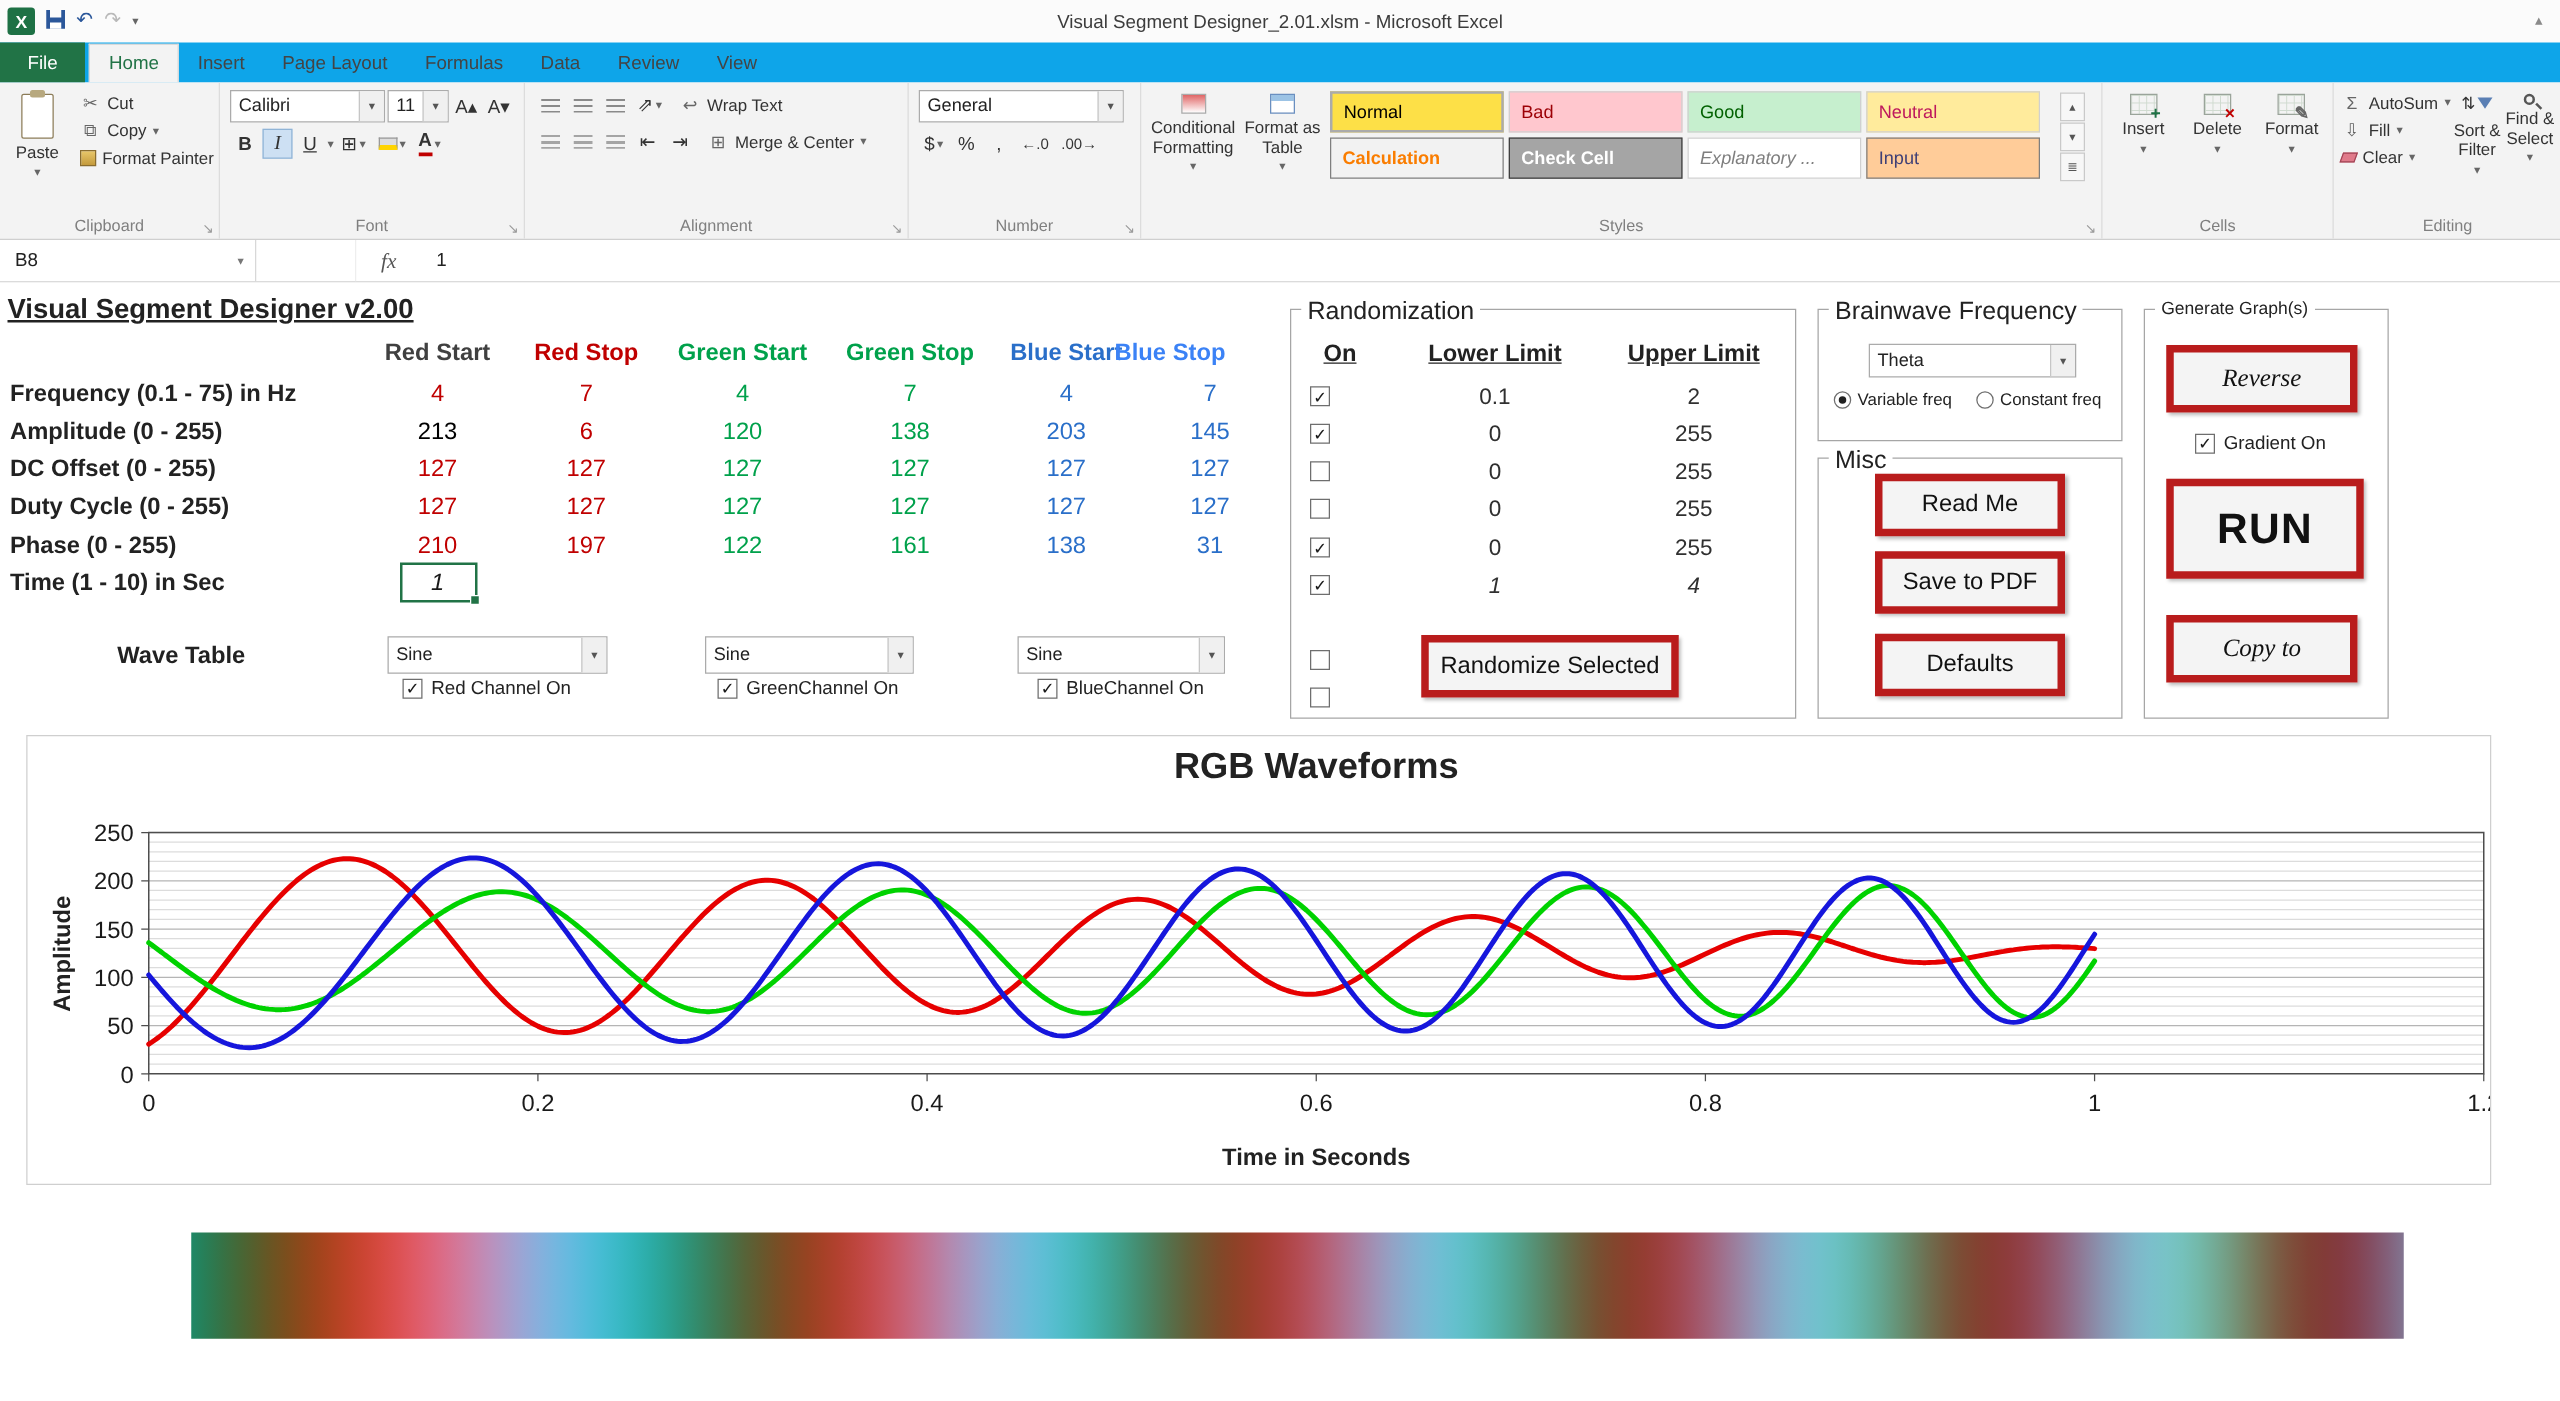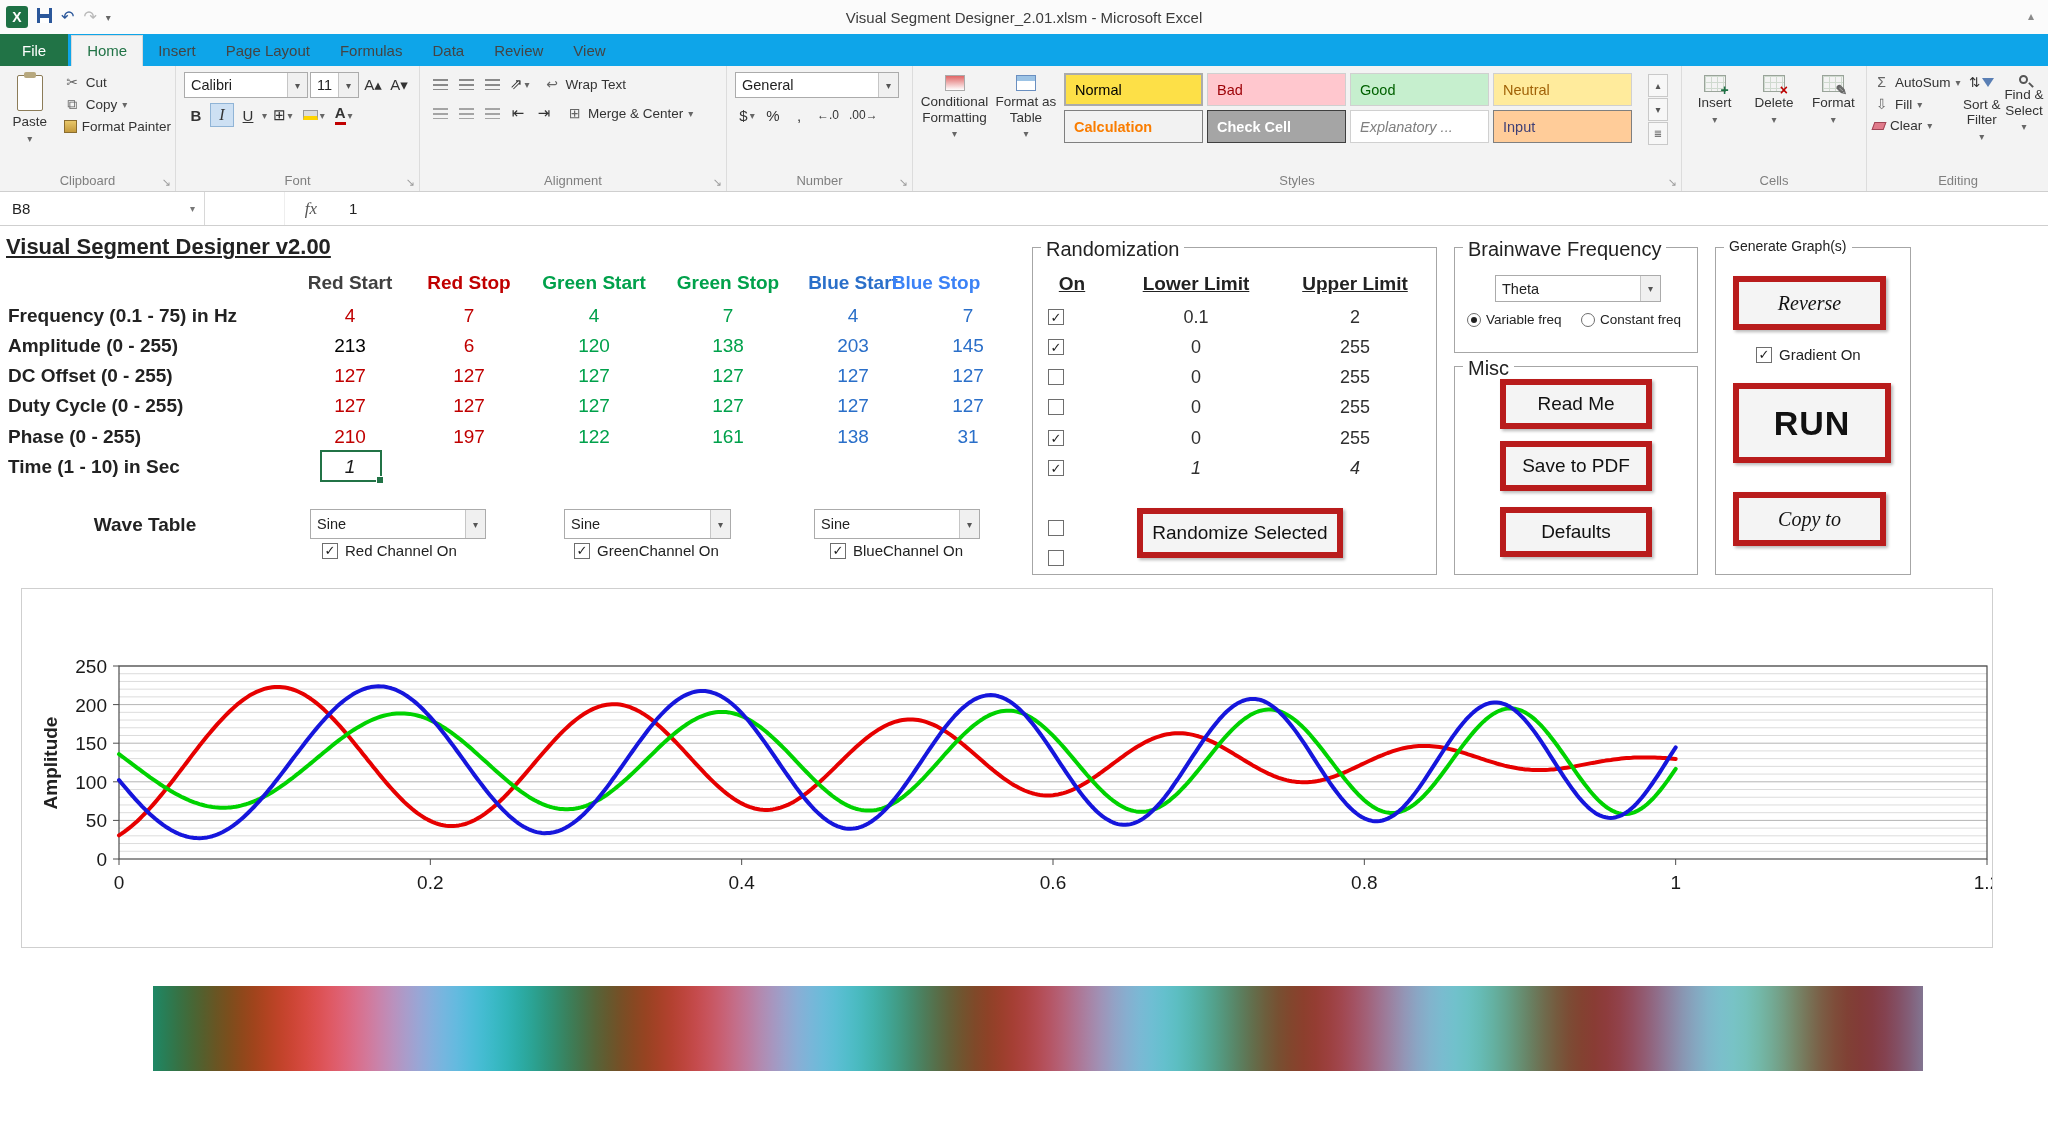--- a/index.html
+++ b/index.html
@@ -282,21 +282,21 @@
       </div>
       <div class="bigbtn" style="width:68px">
         <span class="ftico"></span>
         <span>Format as Table</span>
         <span class="caret">▾</span>
       </div>
       <div class="gallery" id="gallery">
           <div class="chip sel" style="background: #fde047; color: rgb(0, 0, 0); border-color: rgb(171, 171, 171);">Normal</div>
           <div class="chip" style="background: rgb(255, 199, 206); color: rgb(156, 0, 6);">Bad</div>
           <div class="chip" style="background: rgb(198, 239, 206); color: rgb(0, 97, 0);">Good</div>
-          <div class="chip" style="background: rgb(255, 235, 156); color: #a16207;">Neutral</div>
+          <div class="chip" style="background: rgb(255, 235, 156); color: #be185d;">Neutral</div>
           <div class="chip" style="background: rgb(242, 242, 242); color: rgb(250, 125, 0); border-color: rgb(127, 127, 127); font-weight: bold;">Calculation</div>
           <div class="chip" style="background: rgb(165, 165, 165); color: rgb(255, 255, 255); border-color: rgb(63, 63, 63); font-weight: bold;">Check Cell</div>
           <div class="chip" style="background: rgb(255, 255, 255); color: rgb(127, 127, 127); font-style: italic;">Explanatory ...</div>
           <div class="chip" style="background: rgb(255, 204, 153); color: rgb(63, 63, 118); border-color: rgb(127, 127, 127);">Input</div>
         </div>
       <div class="scrollcol">
         <span class="scbtn">▴</span>
         <span class="scbtn">▾</span>
         <span class="scbtn">≣</span>
       </div>
@@ -518,20 +518,21 @@
     <button class="xbtn it" style="left:17px;top:28px;width:153px;height:54px">Reverse</button>
     <div class="gcb" style="left:40px;top:98px">
       <span class="cb" id="grad-cb">✓</span>
       <span>Gradient On</span>
     </div>
     <button class="xbtn runbtn" style="left:17px;top:135px;width:158px;height:80px">RUN</button>
     <button class="xbtn it" style="left:17px;top:244px;width:153px;height:54px">Copy to</button>
   </div>
 
   <div class="chart">
+    <div class="ctitle">RGB Waveforms</div>
     <svg id="chart-svg" width="1970" height="358" viewBox="0 0 1970 358">
         <line x1="97" x2="1965" y1="262.28" y2="262.28" stroke="#dcdcdc" stroke-width="1"></line>
         <line x1="97" x2="1965" y1="254.56" y2="254.56" stroke="#dcdcdc" stroke-width="1"></line>
         <line x1="97" x2="1965" y1="246.84" y2="246.84" stroke="#dcdcdc" stroke-width="1"></line>
         <line x1="97" x2="1965" y1="239.12" y2="239.12" stroke="#dcdcdc" stroke-width="1"></line>
         <line x1="97" x2="1965" y1="223.68" y2="223.68" stroke="#dcdcdc" stroke-width="1"></line>
         <line x1="97" x2="1965" y1="215.95999999999998" y2="215.95999999999998" stroke="#dcdcdc" stroke-width="1"></line>
         <line x1="97" x2="1965" y1="208.24" y2="208.24" stroke="#dcdcdc" stroke-width="1"></line>
         <line x1="97" x2="1965" y1="200.51999999999998" y2="200.51999999999998" stroke="#dcdcdc" stroke-width="1"></line>
         <line x1="97" x2="1965" y1="185.07999999999998" y2="185.07999999999998" stroke="#dcdcdc" stroke-width="1"></line>
@@ -575,17 +576,18 @@
         <line x1="91" x2="97" y1="154.2" y2="154.2" stroke="#4d4d4d"></line>
         <text x="85" y="161.2" text-anchor="end" font-size="19" fill="#1a1a1a" font-family="Liberation Sans, sans-serif">150</text>
         <line x1="91" x2="97" y1="115.6" y2="115.6" stroke="#4d4d4d"></line>
         <text x="85" y="122.6" text-anchor="end" font-size="19" fill="#1a1a1a" font-family="Liberation Sans, sans-serif">200</text>
         <line x1="91" x2="97" y1="77" y2="77" stroke="#4d4d4d"></line>
         <text x="85" y="84" text-anchor="end" font-size="19" fill="#1a1a1a" font-family="Liberation Sans, sans-serif">250</text>
         <polyline points="97.0,246.3 99.6,244.6 102.2,242.8 104.8,240.9 107.4,238.9 110.0,236.8 112.6,234.5 115.2,232.2 117.8,229.7 120.3,227.2 122.9,224.5 125.5,221.8 128.1,219.0 130.7,216.1 133.3,213.1 135.9,210.0 138.5,206.9 141.1,203.8 143.7,200.6 146.3,197.3 148.9,194.0 151.5,190.7 154.1,187.3 156.7,183.9 159.3,180.5 161.9,177.1 164.5,173.7 167.1,170.3 169.6,166.9 172.2,163.5 174.8,160.2 177.4,156.8 180.0,153.6 182.6,150.3 185.2,147.1 187.8,144.0 190.4,140.9 193.0,137.9 195.6,134.9 198.2,132.1 200.8,129.3 203.4,126.6 206.0,124.0 208.6,121.5 211.2,119.1 213.8,116.8 216.3,114.6 218.9,112.6 221.5,110.6 224.1,108.8 226.7,107.1 229.3,105.6 231.9,104.2 234.5,102.9 237.1,101.8 239.7,100.8 242.3,99.9 244.9,99.2 247.5,98.7 250.1,98.3 252.7,98.0 255.3,97.9 257.9,98.0 260.4,98.2 263.0,98.5 265.6,99.0 268.2,99.7 270.8,100.5 273.4,101.4 276.0,102.5 278.6,103.7 281.2,105.1 283.8,106.6 286.4,108.2 289.0,110.0 291.6,111.9 294.2,113.9 296.8,116.0 299.4,118.3 302.0,120.6 304.6,123.1 307.2,125.6 309.7,128.3 312.3,131.0 314.9,133.8 317.5,136.7 320.1,139.6 322.7,142.6 325.3,145.7 327.9,148.8 330.5,152.0 333.1,155.2 335.7,158.4 338.3,161.6 340.9,164.9 343.5,168.1 346.1,171.4 348.7,174.6 351.3,177.9 353.9,181.1 356.4,184.3 359.0,187.4 361.6,190.5 364.2,193.6 366.8,196.6 369.4,199.5 372.0,202.4 374.6,205.2 377.2,207.9 379.8,210.5 382.4,213.1 385.0,215.5 387.6,217.8 390.2,220.0 392.8,222.1 395.4,224.1 398.0,225.9 400.6,227.6 403.1,229.2 405.7,230.6 408.3,231.9 410.9,233.1 413.5,234.1 416.1,235.0 418.7,235.7 421.3,236.3 423.9,236.7 426.5,236.9 429.1,237.0 431.7,237.0 434.3,236.8 436.9,236.4 439.5,235.9 442.1,235.3 444.7,234.5 447.3,233.5 449.8,232.4 452.4,231.2 455.0,229.8 457.6,228.3 460.2,226.6 462.8,224.8 465.4,222.9 468.0,220.9 470.6,218.8 473.2,216.6 475.8,214.2 478.4,211.8 481.0,209.3 483.6,206.6 486.2,204.0 488.8,201.2 491.4,198.4 494.0,195.5 496.5,192.6 499.1,189.6 501.7,186.6 504.3,183.6 506.9,180.5 509.5,177.5 512.1,174.4 514.7,171.3 517.3,168.3 519.9,165.2 522.5,162.2 525.1,159.3 527.7,156.4 530.3,153.5 532.9,150.7 535.5,147.9 538.1,145.2 540.6,142.6 543.2,140.1 545.8,137.7 548.4,135.3 551.0,133.1 553.6,131.0 556.2,129.0 558.8,127.1 561.4,125.3 564.0,123.7 566.6,122.2 569.2,120.9 571.8,119.6 574.4,118.6 577.0,117.6 579.6,116.8 582.2,116.2 584.8,115.7 587.4,115.4 589.9,115.2 592.5,115.2 595.1,115.3 597.7,115.6 600.3,116.0 602.9,116.6 605.5,117.4 608.1,118.2 610.7,119.3 613.3,120.4 615.9,121.7 618.5,123.1 621.1,124.7 623.7,126.4 626.3,128.2 628.9,130.1 631.5,132.1 634.0,134.3 636.6,136.5 639.2,138.8 641.8,141.2 644.4,143.7 647.0,146.2 649.6,148.8 652.2,151.5 654.8,154.2 657.4,157.0 660.0,159.7 662.6,162.5 665.2,165.4 667.8,168.2 670.4,171.0 673.0,173.8 675.6,176.6 678.2,179.4 680.8,182.2 683.3,184.9 685.9,187.5 688.5,190.1 691.1,192.6 693.7,195.1 696.3,197.5 698.9,199.8 701.5,202.0 704.1,204.1 706.7,206.1 709.3,208.0 711.9,209.8 714.5,211.5 717.1,213.0 719.7,214.4 722.3,215.7 724.9,216.9 727.5,217.9 730.0,218.7 732.6,219.5 735.2,220.0 737.8,220.5 740.4,220.8 743.0,220.9 745.6,220.9 748.2,220.7 750.8,220.4 753.4,219.9 756.0,219.3 758.6,218.6 761.2,217.7 763.8,216.7 766.4,215.6 769.0,214.3 771.6,212.9 774.1,211.4 776.7,209.7 779.3,208.0 781.9,206.1 784.5,204.2 787.1,202.1 789.7,200.0 792.3,197.8 794.9,195.5 797.5,193.2 800.1,190.8 802.7,188.4 805.3,185.9 807.9,183.4 810.5,180.9 813.1,178.3 815.7,175.7 818.3,173.2 820.9,170.6 823.4,168.1 826.0,165.6 828.6,163.1 831.2,160.7 833.8,158.3 836.4,156.0 839.0,153.7 841.6,151.5 844.2,149.4 846.8,147.4 849.4,145.4 852.0,143.6 854.6,141.9 857.2,140.2 859.8,138.7 862.4,137.3 865.0,136.0 867.6,134.8 870.1,133.8 872.7,132.9 875.3,132.2 877.9,131.5 880.5,131.0 883.1,130.7 885.7,130.5 888.3,130.4 890.9,130.5 893.5,130.7 896.1,131.0 898.7,131.5 901.3,132.1 903.9,132.9 906.5,133.8 909.1,134.8 911.7,135.9 914.3,137.1 916.8,138.5 919.4,139.9 922.0,141.5 924.6,143.2 927.2,144.9 929.8,146.7 932.4,148.6 935.0,150.6 937.6,152.6 940.2,154.7 942.8,156.9 945.4,159.1 948.0,161.3 950.6,163.5 953.2,165.7 955.8,168.0 958.4,170.3 961.0,172.5 963.5,174.8 966.1,177.0 968.7,179.1 971.3,181.3 973.9,183.4 976.5,185.4 979.1,187.4 981.7,189.3 984.3,191.1 986.9,192.9 989.5,194.6 992.1,196.2 994.7,197.6 997.3,199.0 999.9,200.3 1002.5,201.5 1005.1,202.5 1007.6,203.4 1010.2,204.2 1012.8,204.9 1015.4,205.5 1018.0,205.9 1020.6,206.2 1023.2,206.4 1025.8,206.4 1028.4,206.4 1031.0,206.2 1033.6,205.8 1036.2,205.4 1038.8,204.8 1041.4,204.1 1044.0,203.3 1046.6,202.4 1049.2,201.4 1051.8,200.2 1054.4,199.0 1056.9,197.7 1059.5,196.3 1062.1,194.8 1064.7,193.2 1067.3,191.6 1069.9,189.9 1072.5,188.1 1075.1,186.3 1077.7,184.5 1080.3,182.6 1082.9,180.7 1085.5,178.8 1088.1,176.9 1090.7,174.9 1093.3,173.0 1095.9,171.1 1098.5,169.2 1101.1,167.3 1103.6,165.4 1106.2,163.6 1108.8,161.9 1111.4,160.2 1114.0,158.5 1116.6,156.9 1119.2,155.4 1121.8,154.0 1124.4,152.6 1127.0,151.4 1129.6,150.2 1132.2,149.1 1134.8,148.2 1137.4,147.3 1140.0,146.5 1142.6,145.8 1145.2,145.3 1147.8,144.9 1150.3,144.5 1152.9,144.3 1155.5,144.2 1158.1,144.2 1160.7,144.3 1163.3,144.6 1165.9,144.9 1168.5,145.4 1171.1,145.9 1173.7,146.6 1176.3,147.3 1178.9,148.2 1181.5,149.1 1184.1,150.1 1186.7,151.2 1189.3,152.4 1191.9,153.6 1194.5,154.9 1197.0,156.3 1199.6,157.7 1202.2,159.2 1204.8,160.7 1207.4,162.2 1210.0,163.8 1212.6,165.4 1215.2,166.9 1217.8,168.5 1220.4,170.1 1223.0,171.7 1225.6,173.3 1228.2,174.8 1230.8,176.4 1233.4,177.8 1236.0,179.3 1238.6,180.7 1241.2,182.0 1243.7,183.3 1246.3,184.6 1248.9,185.7 1251.5,186.8 1254.1,187.8 1256.7,188.8 1259.3,189.6 1261.9,190.4 1264.5,191.1 1267.1,191.7 1269.7,192.2 1272.3,192.6 1274.9,192.9 1277.5,193.1 1280.1,193.2 1282.7,193.2 1285.3,193.2 1287.9,193.0 1290.4,192.8 1293.0,192.4 1295.6,192.0 1298.2,191.5 1300.8,190.9 1303.4,190.3 1306.0,189.5 1308.6,188.7 1311.2,187.8 1313.8,186.9 1316.4,185.9 1319.0,184.9 1321.6,183.8 1324.2,182.7 1326.8,181.5 1329.4,180.3 1332.0,179.1 1334.6,177.9 1337.1,176.7 1339.7,175.4 1342.3,174.2 1344.9,173.0 1347.5,171.8 1350.1,170.6 1352.7,169.4 1355.3,168.2 1357.9,167.1 1360.5,166.1 1363.1,165.0 1365.7,164.0 1368.3,163.1 1370.9,162.2 1373.5,161.4 1376.1,160.6 1378.7,159.9 1381.3,159.3 1383.8,158.8 1386.4,158.3 1389.0,157.9 1391.6,157.5 1394.2,157.2 1396.8,157.0 1399.4,156.9 1402.0,156.9 1404.6,156.9 1407.2,157.0 1409.8,157.2 1412.4,157.4 1415.0,157.7 1417.6,158.0 1420.2,158.5 1422.8,159.0 1425.4,159.5 1428.0,160.1 1430.5,160.7 1433.1,161.4 1435.7,162.1 1438.3,162.8 1440.9,163.6 1443.5,164.4 1446.1,165.3 1448.7,166.1 1451.3,167.0 1453.9,167.8 1456.5,168.7 1459.1,169.6 1461.7,170.4 1464.3,171.3 1466.9,172.1 1469.5,172.9 1472.1,173.7 1474.7,174.5 1477.2,175.2 1479.8,175.9 1482.4,176.6 1485.0,177.2 1487.6,177.8 1490.2,178.3 1492.8,178.8 1495.4,179.3 1498.0,179.7 1500.6,180.1 1503.2,180.4 1505.8,180.6 1508.4,180.8 1511.0,180.9 1513.6,181.0 1516.2,181.1 1518.8,181.1 1521.4,181.0 1523.9,180.9 1526.5,180.8 1529.1,180.6 1531.7,180.4 1534.3,180.1 1536.9,179.8 1539.5,179.5 1542.1,179.1 1544.7,178.7 1547.3,178.3 1549.9,177.8 1552.5,177.4 1555.1,176.9 1557.7,176.4 1560.3,175.9 1562.9,175.4 1565.5,174.9 1568.0,174.4 1570.6,173.9 1573.2,173.5 1575.8,173.0 1578.4,172.5 1581.0,172.1 1583.6,171.6 1586.2,171.2 1588.8,170.9 1591.4,170.5 1594.0,170.2 1596.6,169.9 1599.2,169.6 1601.8,169.3 1604.4,169.1 1607.0,168.9 1609.6,168.8 1612.2,168.6 1614.8,168.5 1617.3,168.5 1619.9,168.4 1622.5,168.4 1625.1,168.4 1627.7,168.5 1630.3,168.5 1632.9,168.6 1635.5,168.7 1638.1,168.8 1640.7,169.0 1643.3,169.1 1645.9,169.3 1648.5,169.5 1651.1,169.7 1653.7,169.9" fill="none" stroke="#e60000" stroke-width="4" stroke-linejoin="round" stroke-linecap="round"></polyline>
         <polyline points="97.0,165.2 99.6,167.1 102.2,169.0 104.8,171.0 107.4,172.9 110.0,174.9 112.6,176.8 115.2,178.8 117.8,180.7 120.3,182.6 122.9,184.5 125.5,186.4 128.1,188.3 130.7,190.1 133.3,191.9 135.9,193.7 138.5,195.5 141.1,197.2 143.7,198.8 146.3,200.4 148.9,202.0 151.5,203.5 154.1,204.9 156.7,206.3 159.3,207.7 161.9,208.9 164.5,210.1 167.1,211.3 169.6,212.3 172.2,213.3 174.8,214.2 177.4,215.1 180.0,215.8 182.6,216.5 185.2,217.1 187.8,217.6 190.4,218.0 193.0,218.3 195.6,218.5 198.2,218.7 200.8,218.7 203.4,218.7 206.0,218.6 208.6,218.4 211.2,218.1 213.8,217.7 216.3,217.2 218.9,216.6 221.5,215.9 224.1,215.2 226.7,214.4 229.3,213.4 231.9,212.4 234.5,211.3 237.1,210.2 239.7,208.9 242.3,207.6 244.9,206.2 247.5,204.7 250.1,203.2 252.7,201.6 255.3,199.9 257.9,198.2 260.4,196.4 263.0,194.6 265.6,192.7 268.2,190.7 270.8,188.8 273.4,186.7 276.0,184.7 278.6,182.6 281.2,180.5 283.8,178.4 286.4,176.3 289.0,174.1 291.6,172.0 294.2,169.8 296.8,167.6 299.4,165.5 302.0,163.3 304.6,161.2 307.2,159.1 309.7,157.0 312.3,154.9 314.9,152.9 317.5,150.9 320.1,149.0 322.7,147.1 325.3,145.2 327.9,143.4 330.5,141.7 333.1,140.0 335.7,138.4 338.3,136.9 340.9,135.4 343.5,134.0 346.1,132.7 348.7,131.5 351.3,130.4 353.9,129.3 356.4,128.4 359.0,127.5 361.6,126.8 364.2,126.1 366.8,125.6 369.4,125.1 372.0,124.8 374.6,124.5 377.2,124.4 379.8,124.4 382.4,124.5 385.0,124.7 387.6,124.9 390.2,125.4 392.8,125.9 395.4,126.5 398.0,127.2 400.6,128.0 403.1,129.0 405.7,130.0 408.3,131.1 410.9,132.4 413.5,133.7 416.1,135.1 418.7,136.6 421.3,138.2 423.9,139.8 426.5,141.6 429.1,143.4 431.7,145.3 434.3,147.3 436.9,149.3 439.5,151.4 442.1,153.5 444.7,155.7 447.3,157.9 449.8,160.1 452.4,162.4 455.0,164.7 457.6,167.1 460.2,169.4 462.8,171.8 465.4,174.1 468.0,176.5 470.6,178.9 473.2,181.2 475.8,183.5 478.4,185.8 481.0,188.1 483.6,190.3 486.2,192.5 488.8,194.6 491.4,196.7 494.0,198.8 496.5,200.7 499.1,202.6 501.7,204.4 504.3,206.2 506.9,207.9 509.5,209.4 512.1,210.9 514.7,212.3 517.3,213.6 519.9,214.8 522.5,215.8 525.1,216.8 527.7,217.7 530.3,218.4 532.9,219.0 535.5,219.5 538.1,219.9 540.6,220.1 543.2,220.3 545.8,220.3 548.4,220.1 551.0,219.9 553.6,219.5 556.2,219.0 558.8,218.4 561.4,217.7 564.0,216.8 566.6,215.8 569.2,214.7 571.8,213.5 574.4,212.1 577.0,210.7 579.6,209.2 582.2,207.5 584.8,205.8 587.4,203.9 589.9,202.0 592.5,200.0 595.1,197.9 597.7,195.8 600.3,193.5 602.9,191.2 605.5,188.9 608.1,186.5 610.7,184.1 613.3,181.6 615.9,179.1 618.5,176.6 621.1,174.0 623.7,171.5 626.3,168.9 628.9,166.4 631.5,163.8 634.0,161.3 636.6,158.8 639.2,156.3 641.8,153.9 644.4,151.5 647.0,149.2 649.6,147.0 652.2,144.8 654.8,142.6 657.4,140.6 660.0,138.7 662.6,136.8 665.2,135.0 667.8,133.4 670.4,131.8 673.0,130.4 675.6,129.0 678.2,127.8 680.8,126.8 683.3,125.8 685.9,125.0 688.5,124.3 691.1,123.8 693.7,123.3 696.3,123.1 698.9,123.0 701.5,123.0 704.1,123.1 706.7,123.4 709.3,123.9 711.9,124.5 714.5,125.2 717.1,126.1 719.7,127.1 722.3,128.2 724.9,129.5 727.5,130.9 730.0,132.4 732.6,134.1 735.2,135.8 737.8,137.7 740.4,139.7 743.0,141.8 745.6,143.9 748.2,146.2 750.8,148.6 753.4,151.0 756.0,153.5 758.6,156.0 761.2,158.6 763.8,161.2 766.4,163.9 769.0,166.6 771.6,169.3 774.1,172.1 776.7,174.8 779.3,177.6 781.9,180.3 784.5,183.0 787.1,185.7 789.7,188.3 792.3,190.9 794.9,193.4 797.5,195.9 800.1,198.3 802.7,200.6 805.3,202.8 807.9,204.9 810.5,207.0 813.1,208.9 815.7,210.7 818.3,212.4 820.9,213.9 823.4,215.4 826.0,216.7 828.6,217.8 831.2,218.8 833.8,219.7 836.4,220.4 839.0,220.9 841.6,221.3 844.2,221.6 846.8,221.6 849.4,221.5 852.0,221.3 854.6,220.9 857.2,220.3 859.8,219.6 862.4,218.7 865.0,217.6 867.6,216.4 870.1,215.1 872.7,213.6 875.3,212.0 877.9,210.2 880.5,208.3 883.1,206.3 885.7,204.1 888.3,201.9 890.9,199.5 893.5,197.1 896.1,194.6 898.7,191.9 901.3,189.3 903.9,186.5 906.5,183.7 909.1,180.9 911.7,178.0 914.3,175.1 916.8,172.2 919.4,169.3 922.0,166.3 924.6,163.4 927.2,160.6 929.8,157.7 932.4,154.9 935.0,152.2 937.6,149.5 940.2,146.9 942.8,144.4 945.4,142.0 948.0,139.6 950.6,137.4 953.2,135.3 955.8,133.4 958.4,131.5 961.0,129.8 963.5,128.3 966.1,126.9 968.7,125.6 971.3,124.6 973.9,123.6 976.5,122.9 979.1,122.3 981.7,121.9 984.3,121.7 986.9,121.7 989.5,121.8 992.1,122.1 994.7,122.6 997.3,123.3 999.9,124.2 1002.5,125.2 1005.1,126.4 1007.6,127.8 1010.2,129.3 1012.8,131.0 1015.4,132.8 1018.0,134.8 1020.6,137.0 1023.2,139.2 1025.8,141.6 1028.4,144.1 1031.0,146.7 1033.6,149.4 1036.2,152.2 1038.8,155.0 1041.4,157.9 1044.0,160.9 1046.6,164.0 1049.2,167.0 1051.8,170.1 1054.4,173.2 1056.9,176.3 1059.5,179.4 1062.1,182.4 1064.7,185.5 1067.3,188.4 1069.9,191.3 1072.5,194.2 1075.1,197.0 1077.7,199.6 1080.3,202.2 1082.9,204.7 1085.5,207.0 1088.1,209.2 1090.7,211.3 1093.3,213.2 1095.9,215.0 1098.5,216.6 1101.1,218.0 1103.6,219.3 1106.2,220.3 1108.8,221.2 1111.4,221.9 1114.0,222.4 1116.6,222.7 1119.2,222.8 1121.8,222.7 1124.4,222.5 1127.0,222.0 1129.6,221.3 1132.2,220.4 1134.8,219.3 1137.4,218.1 1140.0,216.6 1142.6,215.0 1145.2,213.2 1147.8,211.3 1150.3,209.1 1152.9,206.9 1155.5,204.5 1158.1,201.9 1160.7,199.2 1163.3,196.5 1165.9,193.6 1168.5,190.6 1171.1,187.5 1173.7,184.4 1176.3,181.2 1178.9,178.0 1181.5,174.8 1184.1,171.5 1186.7,168.2 1189.3,165.0 1191.9,161.8 1194.5,158.6 1197.0,155.4 1199.6,152.3 1202.2,149.3 1204.8,146.4 1207.4,143.6 1210.0,140.9 1212.6,138.4 1215.2,135.9 1217.8,133.6 1220.4,131.5 1223.0,129.5 1225.6,127.8 1228.2,126.1 1230.8,124.7 1233.4,123.5 1236.0,122.5 1238.6,121.7 1241.2,121.1 1243.7,120.7 1246.3,120.5 1248.9,120.6 1251.5,120.8 1254.1,121.3 1256.7,122.0 1259.3,122.9 1261.9,124.0 1264.5,125.4 1267.1,126.9 1269.7,128.6 1272.3,130.5 1274.9,132.6 1277.5,134.9 1280.1,137.3 1282.7,139.9 1285.3,142.6 1287.9,145.5 1290.4,148.5 1293.0,151.6 1295.6,154.7 1298.2,158.0 1300.8,161.3 1303.4,164.7 1306.0,168.1 1308.6,171.5 1311.2,174.9 1313.8,178.4 1316.4,181.8 1319.0,185.1 1321.6,188.4 1324.2,191.7 1326.8,194.8 1329.4,197.9 1332.0,200.8 1334.6,203.6 1337.1,206.3 1339.7,208.8 1342.3,211.2 1344.9,213.4 1347.5,215.4 1350.1,217.2 1352.7,218.8 1355.3,220.2 1357.9,221.4 1360.5,222.4 1363.1,223.1 1365.7,223.6 1368.3,223.9 1370.9,223.9 1373.5,223.7 1376.1,223.3 1378.7,222.6 1381.3,221.7 1383.8,220.6 1386.4,219.2 1389.0,217.6 1391.6,215.8 1394.2,213.8 1396.8,211.6 1399.4,209.2 1402.0,206.7 1404.6,203.9 1407.2,201.1 1409.8,198.0 1412.4,194.9 1415.0,191.6 1417.6,188.3 1420.2,184.8 1422.8,181.3 1425.4,177.8 1428.0,174.2 1430.5,170.6 1433.1,167.0 1435.7,163.5 1438.3,159.9 1440.9,156.4 1443.5,153.0 1446.1,149.7 1448.7,146.5 1451.3,143.4 1453.9,140.4 1456.5,137.6 1459.1,134.9 1461.7,132.4 1464.3,130.1 1466.9,128.0 1469.5,126.1 1472.1,124.4 1474.7,123.0 1477.2,121.8 1479.8,120.8 1482.4,120.1 1485.0,119.6 1487.6,119.4 1490.2,119.5 1492.8,119.8 1495.4,120.4 1498.0,121.2 1500.6,122.2 1503.2,123.5 1505.8,125.1 1508.4,126.9 1511.0,128.9 1513.6,131.1 1516.2,133.6 1518.8,136.2 1521.4,139.0 1523.9,142.0 1526.5,145.1 1529.1,148.4 1531.7,151.8 1534.3,155.3 1536.9,158.8 1539.5,162.5 1542.1,166.2 1544.7,169.9 1547.3,173.7 1549.9,177.4 1552.5,181.2 1555.1,184.9 1557.7,188.5 1560.3,192.0 1562.9,195.5 1565.5,198.8 1568.0,202.0 1570.6,205.0 1573.2,207.9 1575.8,210.6 1578.4,213.1 1581.0,215.4 1583.6,217.5 1586.2,219.3 1588.8,220.9 1591.4,222.2 1594.0,223.3 1596.6,224.1 1599.2,224.7 1601.8,225.0 1604.4,225.0 1607.0,224.7 1609.6,224.1 1612.2,223.3 1614.8,222.2 1617.3,220.8 1619.9,219.2 1622.5,217.3 1625.1,215.2 1627.7,212.8 1630.3,210.3 1632.9,207.5 1635.5,204.5 1638.1,201.4 1640.7,198.1 1643.3,194.6 1645.9,191.1 1648.5,187.4 1651.1,183.6 1653.7,179.8" fill="none" stroke="#00d200" stroke-width="4" stroke-linejoin="round" stroke-linecap="round"></polyline>
         <polyline points="97.0,191.0 99.6,194.2 102.2,197.3 104.8,200.3 107.4,203.4 110.0,206.3 112.6,209.3 115.2,212.1 117.8,214.9 120.3,217.6 122.9,220.2 125.5,222.7 128.1,225.2 130.7,227.5 133.3,229.8 135.9,231.9 138.5,233.9 141.1,235.9 143.7,237.7 146.3,239.3 148.9,240.9 151.5,242.3 154.1,243.6 156.7,244.8 159.3,245.8 161.9,246.7 164.5,247.5 167.1,248.1 169.6,248.6 172.2,248.9 174.8,249.1 177.4,249.2 180.0,249.1 182.6,248.8 185.2,248.4 187.8,247.9 190.4,247.2 193.0,246.3 195.6,245.4 198.2,244.2 200.8,243.0 203.4,241.6 206.0,240.1 208.6,238.4 211.2,236.6 213.8,234.7 216.3,232.6 218.9,230.5 221.5,228.2 224.1,225.8 226.7,223.3 229.3,220.7 231.9,218.0 234.5,215.2 237.1,212.4 239.7,209.4 242.3,206.4 244.9,203.3 247.5,200.1 250.1,196.9 252.7,193.6 255.3,190.3 257.9,186.9 260.4,183.6 263.0,180.2 265.6,176.7 268.2,173.3 270.8,169.8 273.4,166.4 276.0,163.0 278.6,159.6 281.2,156.2 283.8,152.8 286.4,149.5 289.0,146.3 291.6,143.0 294.2,139.9 296.8,136.8 299.4,133.8 302.0,130.9 304.6,128.0 307.2,125.3 309.7,122.6 312.3,120.1 314.9,117.6 317.5,115.3 320.1,113.1 322.7,111.0 325.3,109.1 327.9,107.3 330.5,105.6 333.1,104.1 335.7,102.7 338.3,101.5 340.9,100.4 343.5,99.5 346.1,98.7 348.7,98.1 351.3,97.7 353.9,97.4 356.4,97.3 359.0,97.4 361.6,97.6 364.2,98.0 366.8,98.6 369.4,99.3 372.0,100.2 374.6,101.2 377.2,102.5 379.8,103.8 382.4,105.3 385.0,107.0 387.6,108.8 390.2,110.8 392.8,112.9 395.4,115.1 398.0,117.5 400.6,120.0 403.1,122.6 405.7,125.3 408.3,128.2 410.9,131.1 413.5,134.2 416.1,137.3 418.7,140.5 421.3,143.8 423.9,147.1 426.5,150.5 429.1,154.0 431.7,157.4 434.3,161.0 436.9,164.5 439.5,168.1 442.1,171.7 444.7,175.3 447.3,178.9 449.8,182.4 452.4,186.0 455.0,189.5 457.6,192.9 460.2,196.3 462.8,199.7 465.4,203.0 468.0,206.2 470.6,209.3 473.2,212.3 475.8,215.3 478.4,218.1 481.0,220.8 483.6,223.4 486.2,225.9 488.8,228.2 491.4,230.4 494.0,232.5 496.5,234.4 499.1,236.1 501.7,237.7 504.3,239.1 506.9,240.3 509.5,241.4 512.1,242.3 514.7,243.1 517.3,243.6 519.9,244.0 522.5,244.2 525.1,244.1 527.7,244.0 530.3,243.6 532.9,243.0 535.5,242.3 538.1,241.4 540.6,240.3 543.2,239.0 545.8,237.6 548.4,235.9 551.0,234.2 553.6,232.2 556.2,230.1 558.8,227.9 561.4,225.5 564.0,222.9 566.6,220.2 569.2,217.4 571.8,214.5 574.4,211.5 577.0,208.3 579.6,205.1 582.2,201.8 584.8,198.4 587.4,194.9 589.9,191.3 592.5,187.8 595.1,184.1 597.7,180.5 600.3,176.8 602.9,173.1 605.5,169.4 608.1,165.7 610.7,162.0 613.3,158.3 615.9,154.7 618.5,151.2 621.1,147.7 623.7,144.2 626.3,140.8 628.9,137.6 631.5,134.4 634.0,131.3 636.6,128.3 639.2,125.5 641.8,122.8 644.4,120.2 647.0,117.8 649.6,115.5 652.2,113.4 654.8,111.4 657.4,109.6 660.0,108.0 662.6,106.6 665.2,105.4 667.8,104.3 670.4,103.4 673.0,102.8 675.6,102.3 678.2,102.1 680.8,102.0 683.3,102.1 685.9,102.5 688.5,103.0 691.1,103.8 693.7,104.7 696.3,105.8 698.9,107.1 701.5,108.7 704.1,110.4 706.7,112.2 709.3,114.3 711.9,116.5 714.5,118.9 717.1,121.5 719.7,124.1 722.3,127.0 724.9,130.0 727.5,133.0 730.0,136.3 732.6,139.6 735.2,143.0 737.8,146.5 740.4,150.1 743.0,153.7 745.6,157.4 748.2,161.1 750.8,164.9 753.4,168.7 756.0,172.5 758.6,176.3 761.2,180.1 763.8,183.8 766.4,187.5 769.0,191.2 771.6,194.8 774.1,198.4 776.7,201.8 779.3,205.2 781.9,208.5 784.5,211.6 787.1,214.6 789.7,217.5 792.3,220.3 794.9,222.9 797.5,225.3 800.1,227.6 802.7,229.7 805.3,231.6 807.9,233.3 810.5,234.9 813.1,236.2 815.7,237.3 818.3,238.2 820.9,239.0 823.4,239.5 826.0,239.7 828.6,239.8 831.2,239.6 833.8,239.3 836.4,238.7 839.0,237.9 841.6,236.8 844.2,235.6 846.8,234.2 849.4,232.5 852.0,230.7 854.6,228.7 857.2,226.5 859.8,224.1 862.4,221.5 865.0,218.8 867.6,215.9 870.1,212.9 872.7,209.8 875.3,206.5 877.9,203.1 880.5,199.6 883.1,196.0 885.7,192.3 888.3,188.6 890.9,184.8 893.5,181.0 896.1,177.1 898.7,173.3 901.3,169.4 903.9,165.5 906.5,161.7 909.1,157.8 911.7,154.1 914.3,150.4 916.8,146.8 919.4,143.2 922.0,139.8 924.6,136.4 927.2,133.2 929.8,130.2 932.4,127.2 935.0,124.5 937.6,121.8 940.2,119.4 942.8,117.2 945.4,115.1 948.0,113.2 950.6,111.6 953.2,110.1 955.8,108.9 958.4,107.9 961.0,107.1 963.5,106.6 966.1,106.2 968.7,106.1 971.3,106.3 973.9,106.6 976.5,107.3 979.1,108.1 981.7,109.2 984.3,110.4 986.9,111.9 989.5,113.7 992.1,115.6 994.7,117.7 997.3,120.0 999.9,122.6 1002.5,125.2 1005.1,128.1 1007.6,131.1 1010.2,134.3 1012.8,137.6 1015.4,141.0 1018.0,144.5 1020.6,148.2 1023.2,151.9 1025.8,155.7 1028.4,159.5 1031.0,163.4 1033.6,167.4 1036.2,171.3 1038.8,175.3 1041.4,179.2 1044.0,183.1 1046.6,186.9 1049.2,190.7 1051.8,194.5 1054.4,198.1 1056.9,201.7 1059.5,205.1 1062.1,208.4 1064.7,211.6 1067.3,214.6 1069.9,217.5 1072.5,220.2 1075.1,222.7 1077.7,225.0 1080.3,227.1 1082.9,229.0 1085.5,230.6 1088.1,232.1 1090.7,233.3 1093.3,234.3 1095.9,235.1 1098.5,235.6 1101.1,235.8 1103.6,235.8 1106.2,235.6 1108.8,235.1 1111.4,234.4 1114.0,233.4 1116.6,232.2 1119.2,230.8 1121.8,229.1 1124.4,227.2 1127.0,225.1 1129.6,222.8 1132.2,220.2 1134.8,217.5 1137.4,214.7 1140.0,211.6 1142.6,208.4 1145.2,205.0 1147.8,201.6 1150.3,198.0 1152.9,194.2 1155.5,190.5 1158.1,186.6 1160.7,182.7 1163.3,178.7 1165.9,174.7 1168.5,170.7 1171.1,166.7 1173.7,162.8 1176.3,158.8 1178.9,155.0 1181.5,151.2 1184.1,147.4 1186.7,143.8 1189.3,140.3 1191.9,137.0 1194.5,133.7 1197.0,130.7 1199.6,127.8 1202.2,125.0 1204.8,122.5 1207.4,120.2 1210.0,118.1 1212.6,116.2 1215.2,114.6 1217.8,113.2 1220.4,112.0 1223.0,111.1 1225.6,110.4 1228.2,110.0 1230.8,109.9 1233.4,110.0 1236.0,110.4 1238.6,111.0 1241.2,111.9 1243.7,113.1 1246.3,114.5 1248.9,116.1 1251.5,118.0 1254.1,120.1 1256.7,122.4 1259.3,125.0 1261.9,127.7 1264.5,130.6 1267.1,133.7 1269.7,137.0 1272.3,140.4 1274.9,143.9 1277.5,147.6 1280.1,151.3 1282.7,155.2 1285.3,159.1 1287.9,163.1 1290.4,167.1 1293.0,171.1 1295.6,175.2 1298.2,179.2 1300.8,183.2 1303.4,187.1 1306.0,191.0 1308.6,194.8 1311.2,198.5 1313.8,202.0 1316.4,205.4 1319.0,208.7 1321.6,211.8 1324.2,214.8 1326.8,217.5 1329.4,220.1 1332.0,222.4 1334.6,224.5 1337.1,226.3 1339.7,228.0 1342.3,229.3 1344.9,230.4 1347.5,231.3 1350.1,231.9 1352.7,232.2 1355.3,232.2 1357.9,232.0 1360.5,231.5 1363.1,230.7 1365.7,229.6 1368.3,228.3 1370.9,226.8 1373.5,225.0 1376.1,222.9 1378.7,220.6 1381.3,218.1 1383.8,215.4 1386.4,212.5 1389.0,209.4 1391.6,206.1 1394.2,202.6 1396.8,199.1 1399.4,195.4 1402.0,191.6 1404.6,187.7 1407.2,183.7 1409.8,179.7 1412.4,175.7 1415.0,171.6 1417.6,167.5 1420.2,163.5 1422.8,159.5 1425.4,155.5 1428.0,151.7 1430.5,147.9 1433.1,144.3 1435.7,140.8 1438.3,137.4 1440.9,134.2 1443.5,131.2 1446.1,128.4 1448.7,125.8 1451.3,123.4 1453.9,121.2 1456.5,119.3 1459.1,117.7 1461.7,116.3 1464.3,115.1 1466.9,114.3 1469.5,113.7 1472.1,113.4 1474.7,113.4 1477.2,113.7 1479.8,114.3 1482.4,115.1 1485.0,116.2 1487.6,117.6 1490.2,119.3 1492.8,121.2 1495.4,123.4 1498.0,125.8 1500.6,128.4 1503.2,131.2 1505.8,134.3 1508.4,137.5 1511.0,140.9 1513.6,144.4 1516.2,148.1 1518.8,151.9 1521.4,155.8 1523.9,159.7 1526.5,163.8 1529.1,167.8 1531.7,171.9 1534.3,176.0 1536.9,180.1 1539.5,184.1 1542.1,188.1 1544.7,191.9 1547.3,195.7 1549.9,199.3 1552.5,202.8 1555.1,206.2 1557.7,209.4 1560.3,212.3 1562.9,215.1 1565.5,217.7 1568.0,220.0 1570.6,222.0 1573.2,223.9 1575.8,225.4 1578.4,226.7 1581.0,227.6 1583.6,228.3 1586.2,228.7 1588.8,228.9 1591.4,228.7 1594.0,228.2 1596.6,227.4 1599.2,226.4 1601.8,225.0 1604.4,223.4 1607.0,221.5 1609.6,219.4 1612.2,217.0 1614.8,214.4 1617.3,211.5 1619.9,208.5 1622.5,205.2 1625.1,201.8 1627.7,198.2 1630.3,194.5 1632.9,190.7 1635.5,186.8 1638.1,182.8 1640.7,178.7 1643.3,174.6 1645.9,170.5 1648.5,166.4 1651.1,162.4 1653.7,158.4" fill="none" stroke="#1616dc" stroke-width="4" stroke-linejoin="round" stroke-linecap="round"></polyline>
       </svg>
+    <div class="xlab">Time in Seconds</div>
     <div class="ylab">Amplitude</div>
   </div>
 
   <div class="gbar" id="gradient-bar" style="background: linear-gradient(90deg, rgb(31, 136, 102) 0%, rgb(41, 125, 85) 0.71%, rgb(54, 114, 69) 1.43%, rgb(69, 104, 55) 2.14%, rgb(86, 94, 44) 2.86%, rgb(105, 85, 35) 3.57%, rgb(123, 78, 29) 4.29%, rgb(142, 72, 27) 5%, rgb(160, 68, 28) 5.71%, rgb(177, 67, 33) 6.43%, rgb(192, 67, 41) 7.14%, rgb(204, 69, 52) 7.86%, rgb(214, 74, 65) 8.57%, rgb(220, 80, 81) 9.29%, rgb(223, 89, 99) 10%, rgb(222, 98, 118) 10.71%, rgb(218, 109, 137) 11.43%, rgb(210, 121, 155) 12.14%, rgb(199, 133, 173) 12.86%, rgb(186, 145, 189) 13.57%, rgb(170, 156, 202) 14.29%, rgb(153, 166, 213) 15%, rgb(135, 175, 220) 15.71%, rgb(117, 182, 223) 16.43%, rgb(100, 186, 223) 17.14%, rgb(83, 188, 218) 17.86%, rgb(69, 188, 210) 18.57%, rgb(58, 185, 198) 19.29%, rgb(49, 180, 184) 20%, rgb(44, 172, 167) 20.71%, rgb(43, 163, 148) 21.43%, rgb(45, 151, 128) 22.14%, rgb(51, 139, 108) 22.86%, rgb(60, 126, 89) 23.57%, rgb(71, 113, 72) 24.29%, rgb(86, 100, 57) 25%, rgb(101, 89, 46) 25.71%, rgb(118, 79, 38) 26.43%, rgb(135, 72, 34) 27.14%, rgb(151, 67, 34) 27.86%, rgb(166, 65, 39) 28.57%, rgb(179, 65, 48) 29.29%, rgb(189, 69, 61) 30%, rgb(197, 75, 77) 30.71%, rgb(200, 85, 95) 31.43%, rgb(200, 96, 115) 32.14%, rgb(196, 109, 136) 32.86%, rgb(189, 122, 156) 33.57%, rgb(179, 137, 175) 34.29%, rgb(167, 150, 191) 35%, rgb(153, 163, 204) 35.71%, rgb(137, 174, 213) 36.43%, rgb(121, 182, 217) 37.14%, rgb(106, 188, 217) 37.86%, rgb(93, 190, 212) 38.57%, rgb(81, 189, 202) 39.29%, rgb(72, 185, 189) 40%, rgb(66, 178, 172) 40.71%, rgb(64, 167, 153) 41.43%, rgb(65, 155, 132) 42.14%, rgb(69, 140, 111) 42.86%, rgb(77, 125, 91) 43.57%, rgb(87, 110, 73) 44.29%, rgb(99, 96, 58) 45%, rgb(113, 84, 47) 45.71%, rgb(127, 73, 41) 46.43%, rgb(141, 66, 39) 47.14%, rgb(154, 63, 43) 47.86%, rgb(165, 63, 52) 48.57%, rgb(173, 67, 65) 49.29%, rgb(179, 75, 82) 50%, rgb(181, 86, 102) 50.71%, rgb(180, 100, 123) 51.43%, rgb(175, 115, 145) 52.14%, rgb(168, 131, 165) 52.86%, rgb(159, 147, 183) 53.57%, rgb(147, 162, 197) 54.29%, rgb(135, 174, 207) 55%, rgb(123, 184, 212) 55.71%, rgb(111, 190, 211) 56.43%, rgb(100, 192, 205) 57.14%, rgb(92, 190, 194) 57.86%, rgb(86, 183, 178) 58.57%, rgb(83, 173, 159) 59.29%, rgb(83, 160, 138) 60%, rgb(86, 144, 116) 60.71%, rgb(91, 127, 95) 61.43%, rgb(99, 110, 76) 62.14%, rgb(109, 94, 61) 62.86%, rgb(119, 80, 50) 63.57%, rgb(130, 70, 45) 64.29%, rgb(140, 63, 45) 65%, rgb(149, 61, 51) 65.71%, rgb(156, 64, 63) 66.43%, rgb(161, 71, 79) 67.14%, rgb(163, 82, 99) 67.86%, rgb(162, 97, 120) 68.57%, rgb(159, 114, 143) 69.29%, rgb(154, 132, 163) 70%, rgb(147, 150, 182) 70.71%, rgb(138, 166, 196) 71.43%, rgb(130, 179, 204) 72.14%, rgb(121, 188, 207) 72.86%, rgb(113, 193, 204) 73.57%, rgb(107, 193, 195) 74.29%, rgb(102, 187, 181) 75%, rgb(100, 177, 162) 75.71%, rgb(100, 163, 141) 76.43%, rgb(102, 146, 118) 77.14%, rgb(105, 127, 97) 77.86%, rgb(111, 108, 78) 78.57%, rgb(117, 91, 63) 79.29%, rgb(124, 76, 53) 80%, rgb(131, 66, 49) 80.71%, rgb(137, 60, 52) 81.43%, rgb(142, 60, 61) 82.14%, rgb(145, 66, 75) 82.86%, rgb(146, 77, 94) 83.57%, rgb(146, 92, 115) 84.29%, rgb(144, 110, 138) 85%, rgb(141, 130, 159) 85.71%, rgb(137, 150, 178) 86.43%, rgb(133, 167, 192) 87.14%, rgb(128, 182, 201) 87.86%, rgb(123, 191, 203) 88.57%, rgb(120, 195, 198) 89.29%, rgb(117, 193, 187) 90%, rgb(115, 185, 170) 90.71%, rgb(115, 171, 150) 91.43%, rgb(116, 154, 128) 92.14%, rgb(118, 134, 105) 92.86%, rgb(120, 113, 85) 93.57%, rgb(123, 93, 69) 94.29%, rgb(126, 77, 58) 95%, rgb(128, 65, 53) 95.71%, rgb(130, 59, 56) 96.43%, rgb(131, 59, 65) 97.14%, rgb(132, 66, 80) 97.86%, rgb(131, 79, 100) 98.57%, rgb(131, 96, 122) 99.29%, rgb(130, 117, 145) 100%);"></div>
 </div>
 
 </body></html>

